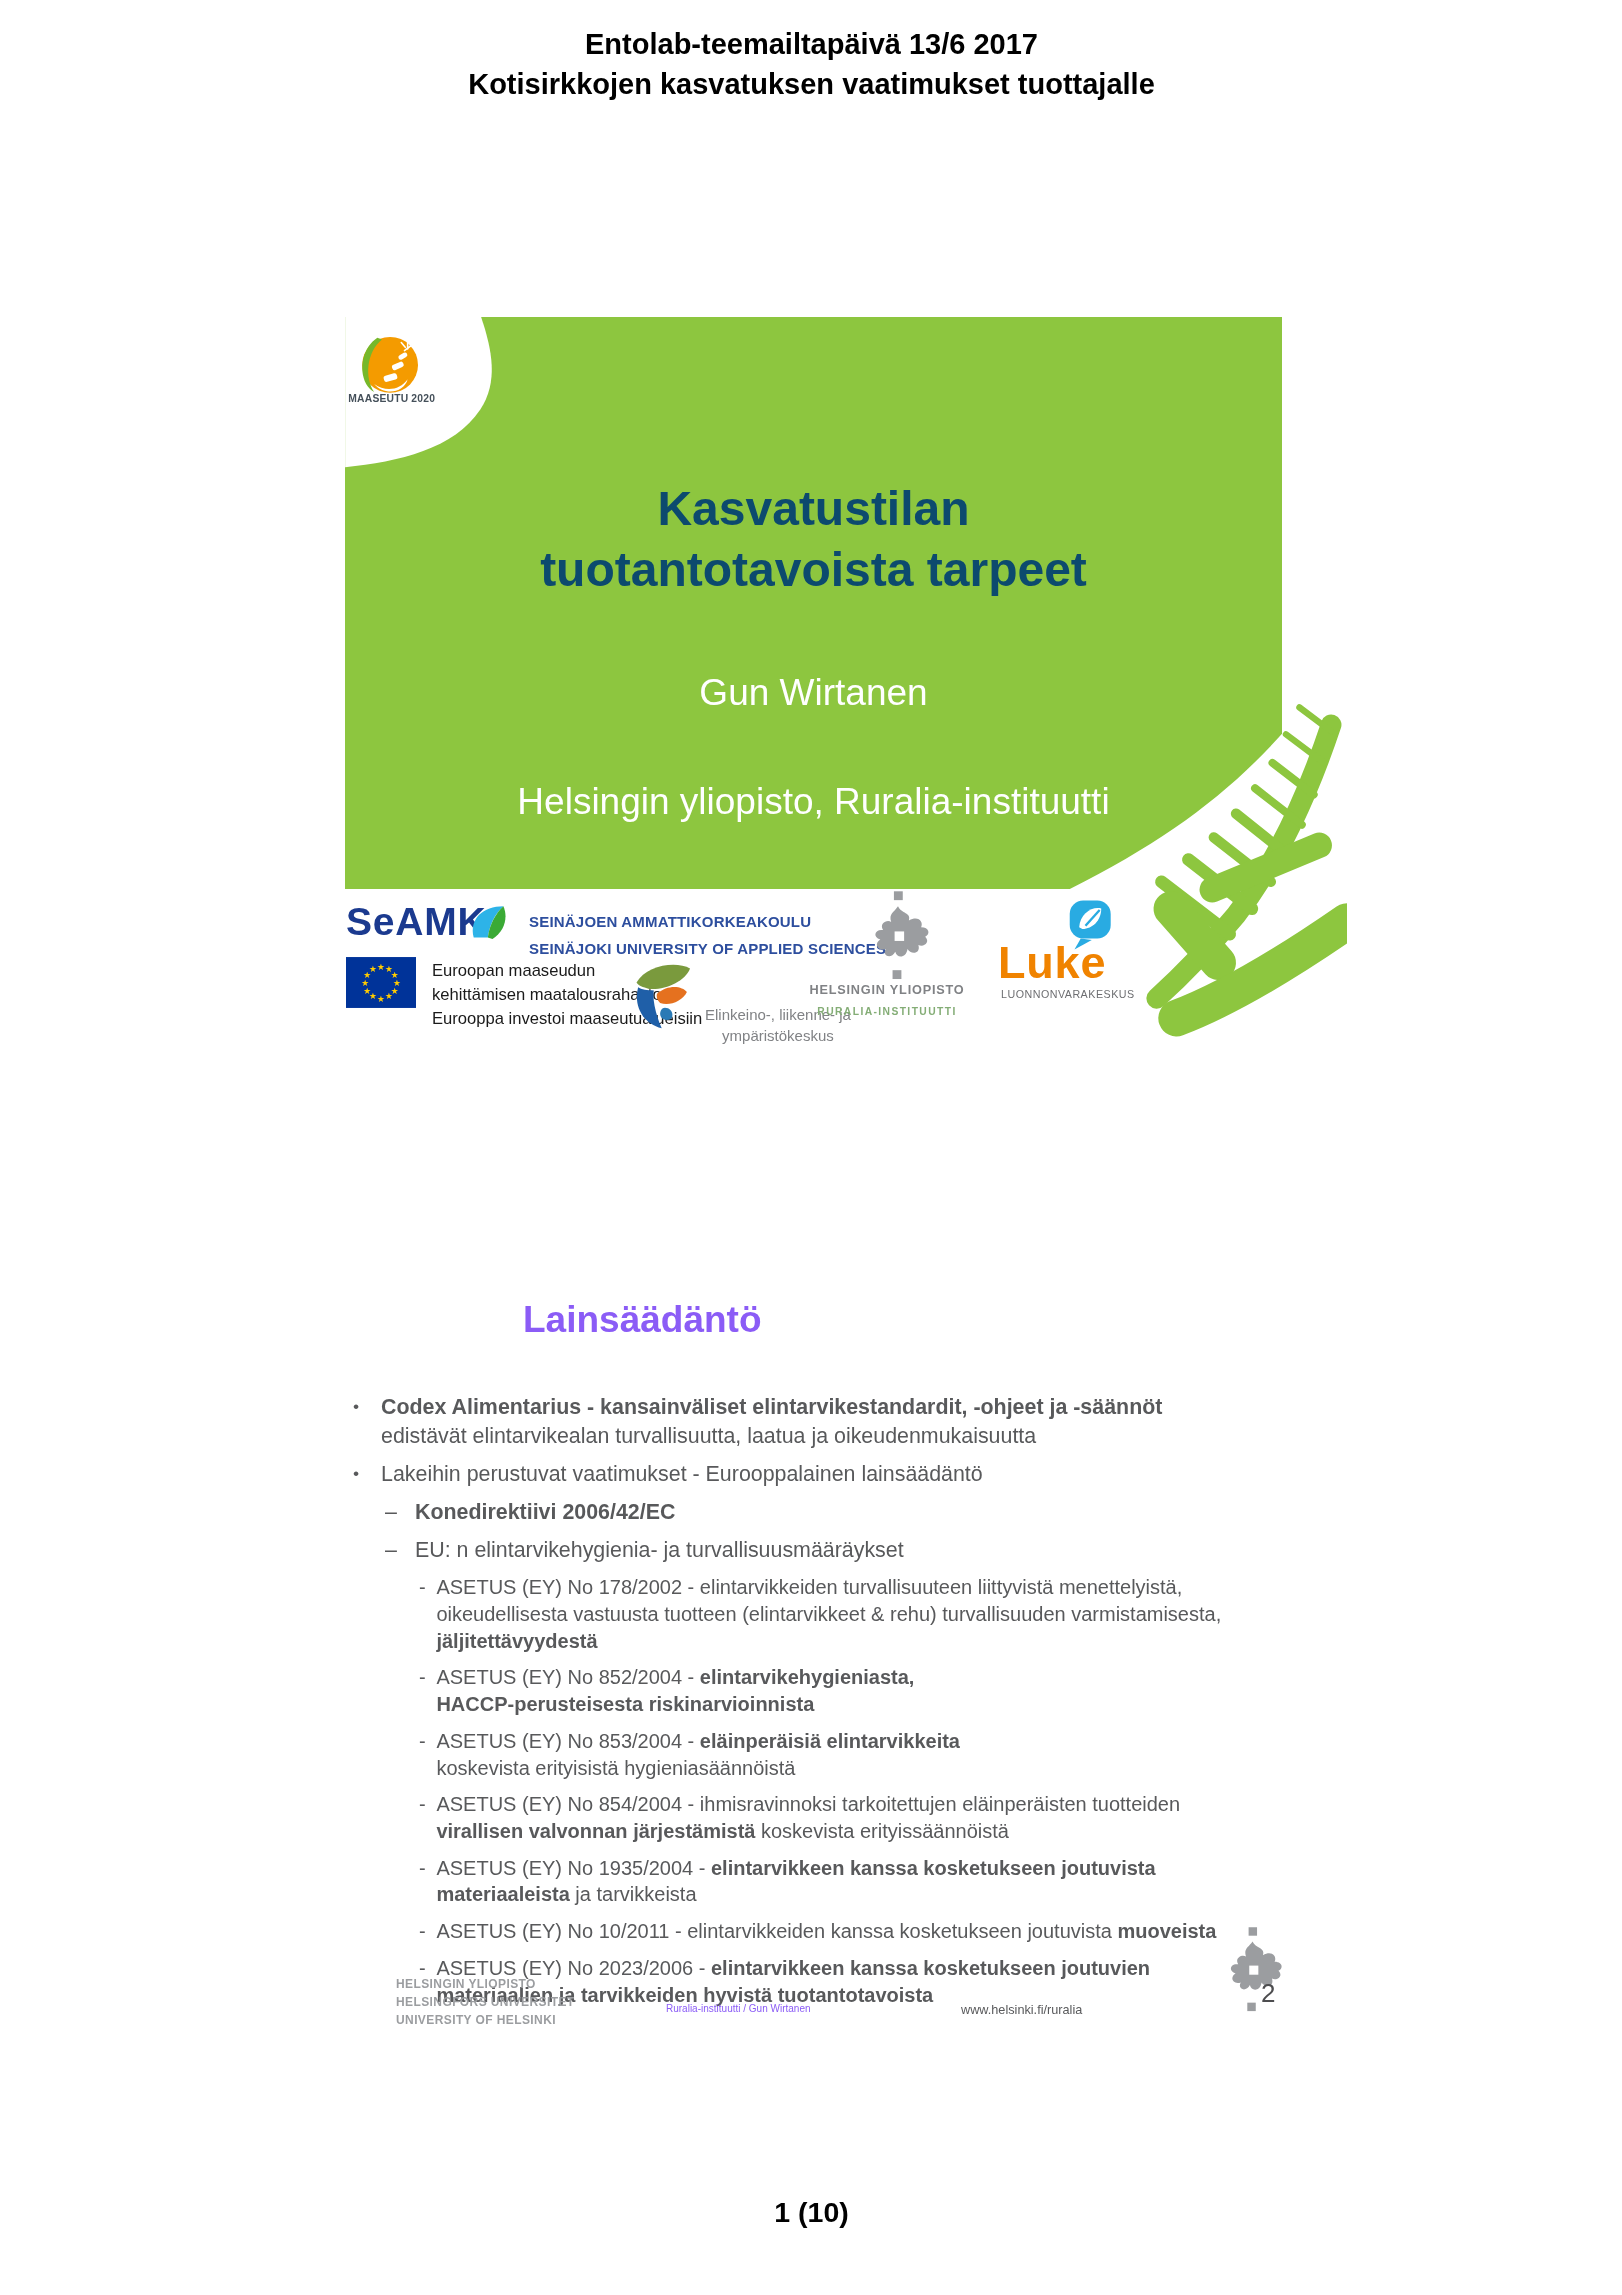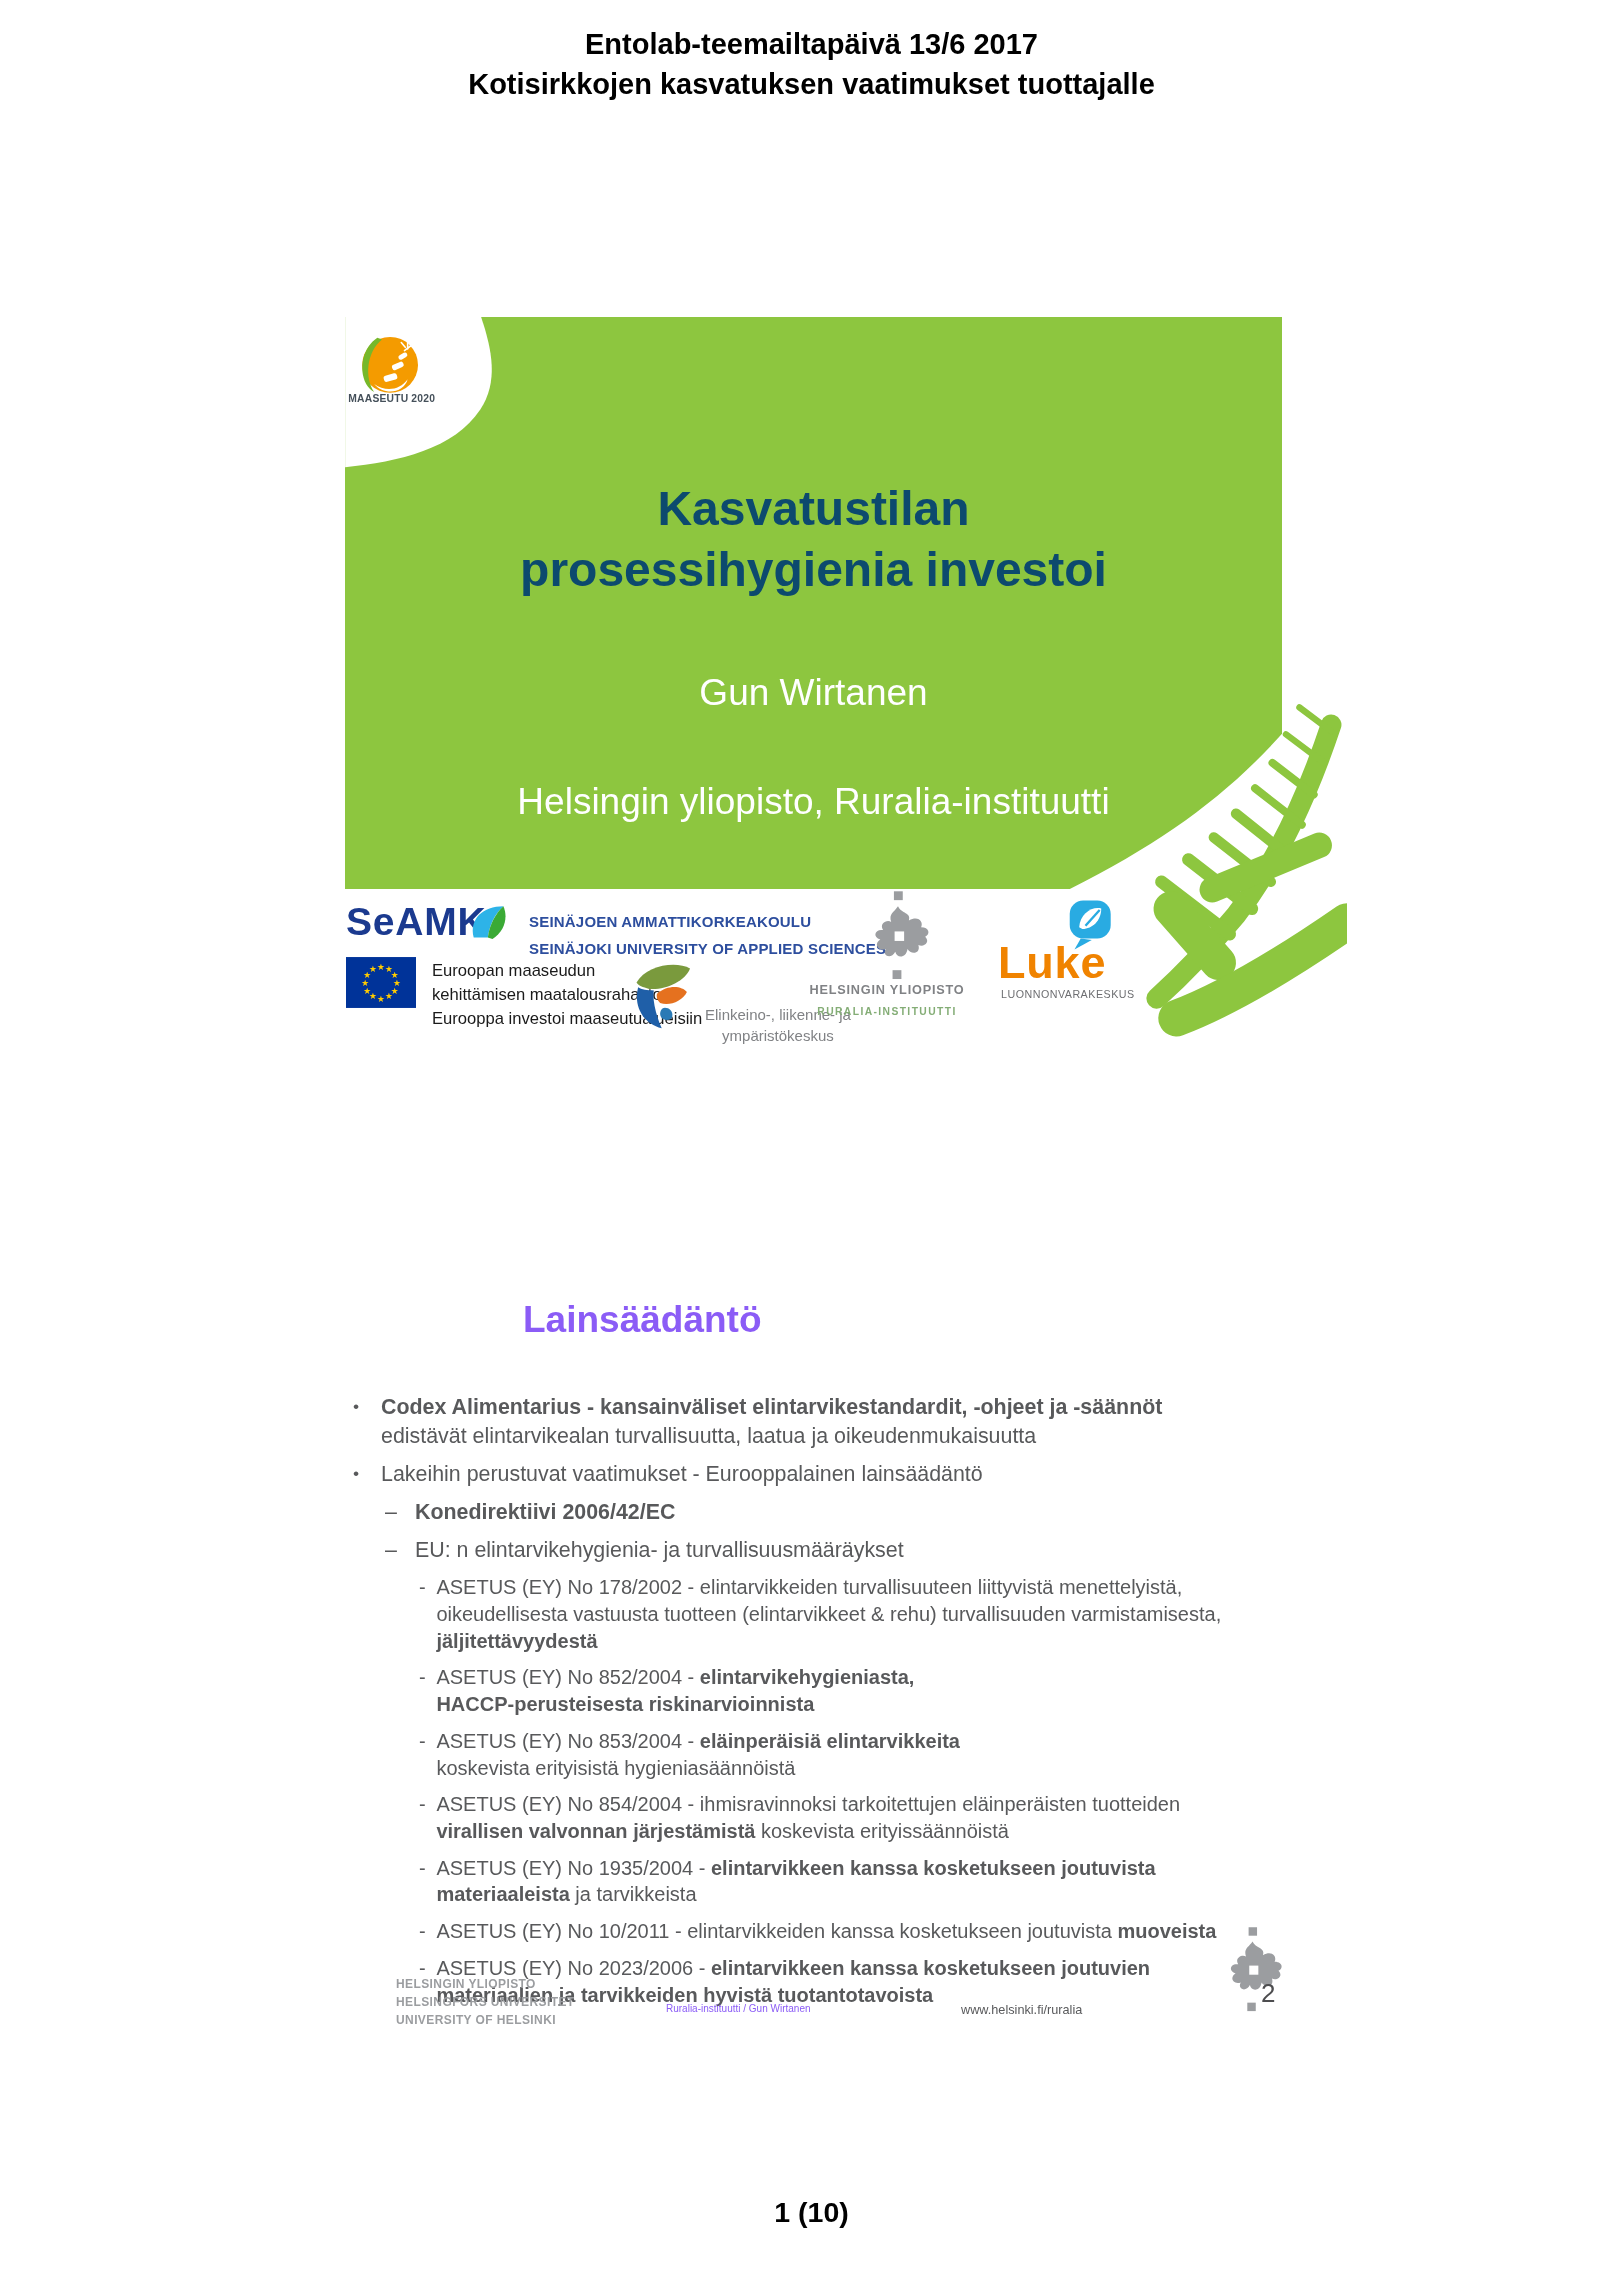--- a/index.html
+++ b/index.html
@@ -102,21 +102,21 @@
       <g stroke="#ffffff" stroke-width="2" stroke-linecap="round">
         <line x1="62" y1="22" x2="70" y2="16"></line>
         <line x1="63" y1="18" x2="58" y2="12"></line>
         <line x1="66" y1="20" x2="66" y2="12"></line>
       </g>
     </svg>
     <div class="abs maaseutu-label">MAASEUTU 2020</div>
 
     <div class="abs s1-title">
       <div>Kasvatustilan</div>
-      <div>prosessihygienia investoi</div>
+      <div>tuotantotavoista tarpeet</div>
     </div>
     <div class="abs s1-author">Gun Wirtanen</div>
     <div class="abs s1-affil">Helsingin yliopisto, Ruralia-instituutti</div>
   </div>
 
   <svg class="abs fern" width="444" height="341" viewBox="0 0 560 430">
     <g stroke="#8dc63f" fill="none" stroke-linecap="round">
       <path d="M540,30 Q490,180 420,270 Q370,330 320,375" stroke-width="26"></path>
       <g stroke-width="8">
         <line x1="540" y1="38" x2="500" y2="8"></line>

